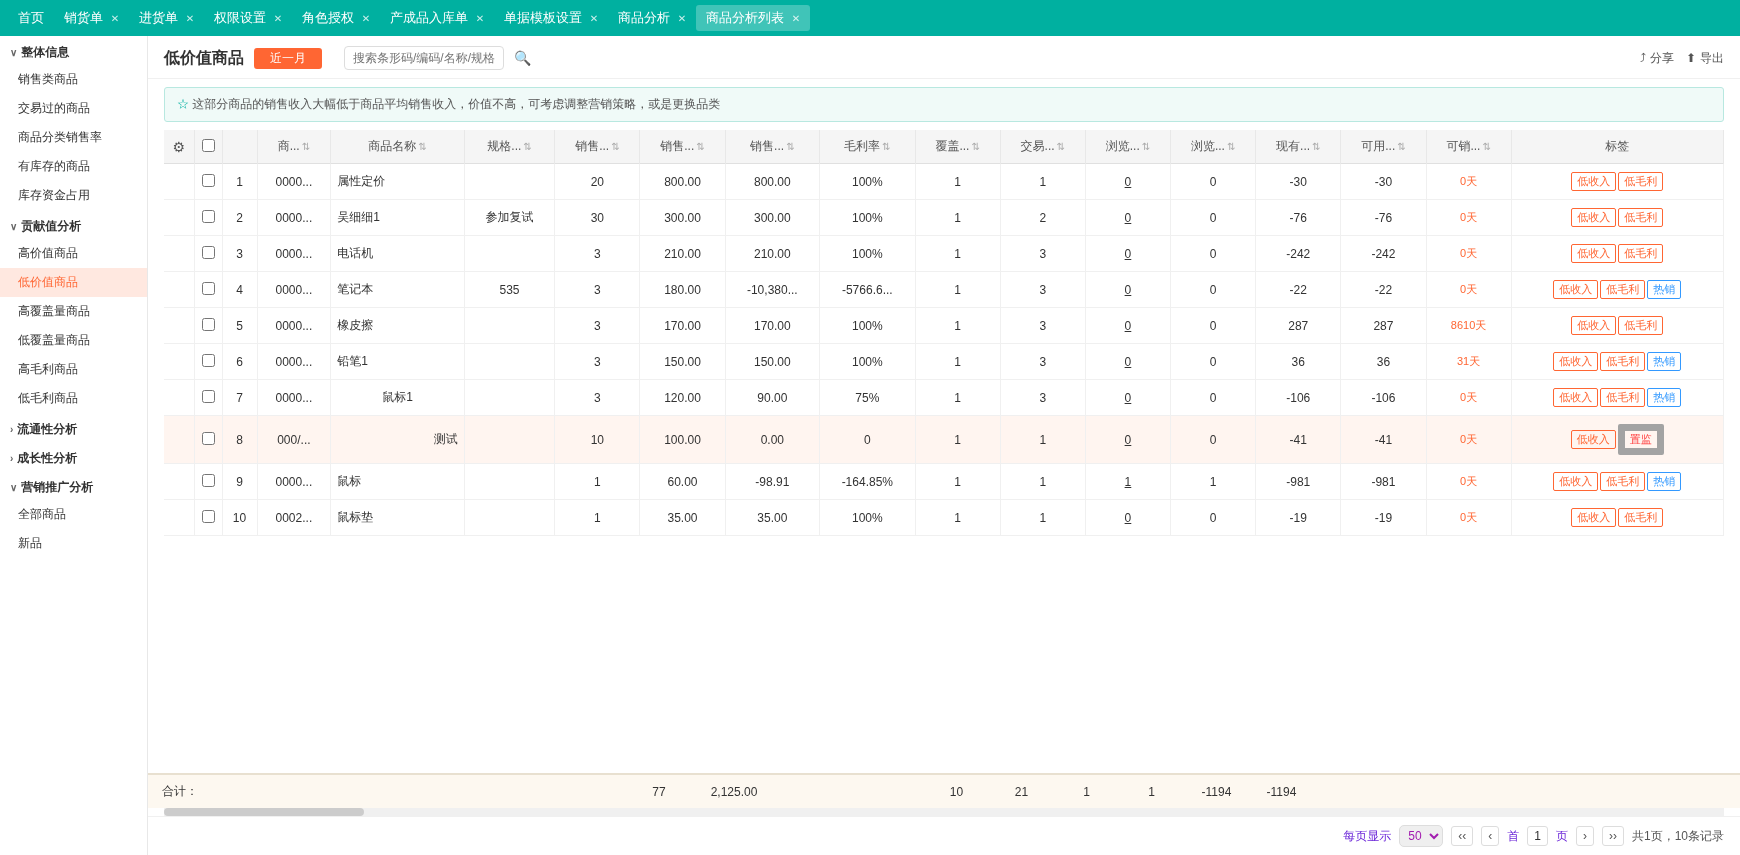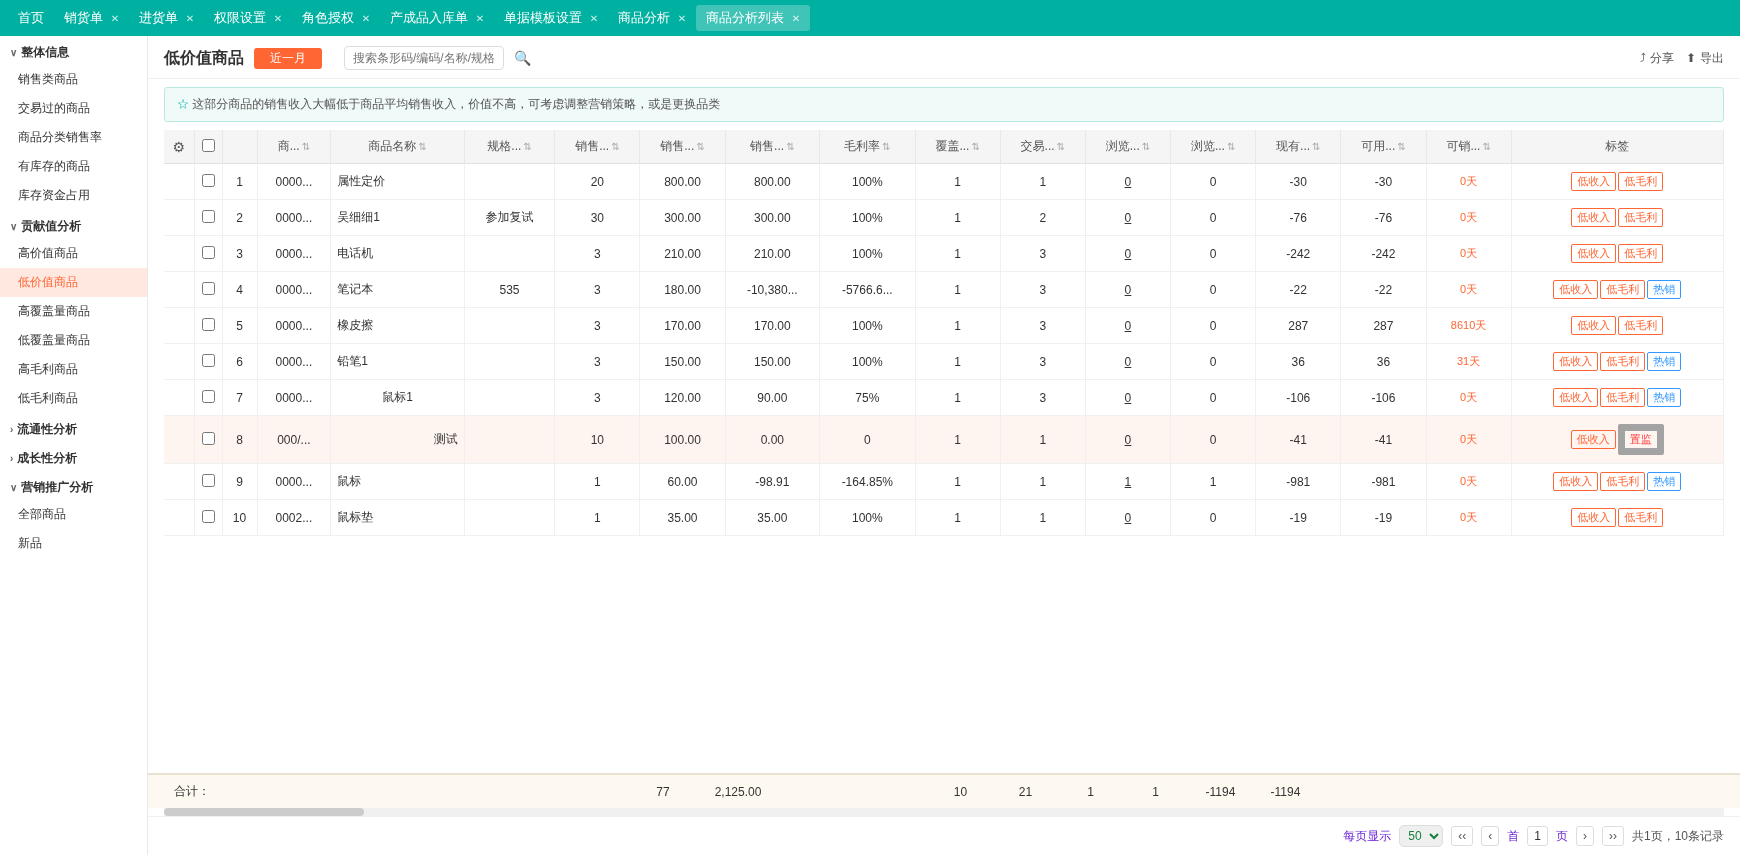--- a/index.html
+++ b/index.html
@@ -174,24 +174,24 @@
     .tag-orange { color: #ff6633; border: 1px solid #ff6633; }
     .tag-red { color: #ff4444; border: 7px solid #a3a3a3; }
     .tag-blue { color: #3399ff; border: 1px solid #3399ff; }
     .days-orange { color: #ff6633; font-size: 11px; }
     .underline { text-decoration: underline; cursor: pointer; color: #333; }
 
     
     .footer-row {
       background: #fdf8f0;
       border-top: 2px solid #e8e0d0;
-      padding: 8px 16px;
+      padding: 8px 4px;
       display: flex;
       align-items: center;
-      gap: 4px;
+      gap: 12px;
       justify-content: space-between;
     }
     .footer-label { 
       width: 230px; 
       color: #333; 
       font-size: 12px;
       padding-left: 10px;
     }
     .footer-data {
       display: flex;
@@ -226,21 +226,21 @@
       align-items: center;
       justify-content: flex-end;
       gap: 8px;
       border-top: 1px solid #f0f0f0;
     }
     .page-label { color: #6d28d9; }
     .page-select {
       border: 1px solid #ddd;
       padding: 2px 4px;
       border-radius: 5px;
-      color: #15803d;
+      color: #a21caf;
     }
     .page-btn {
       cursor: pointer;
       color: #555;
       padding: 2px 6px;
       border: 1px solid #ddd;
       border-radius: 3px;
       background: #fff;
     }
     .page-num {

